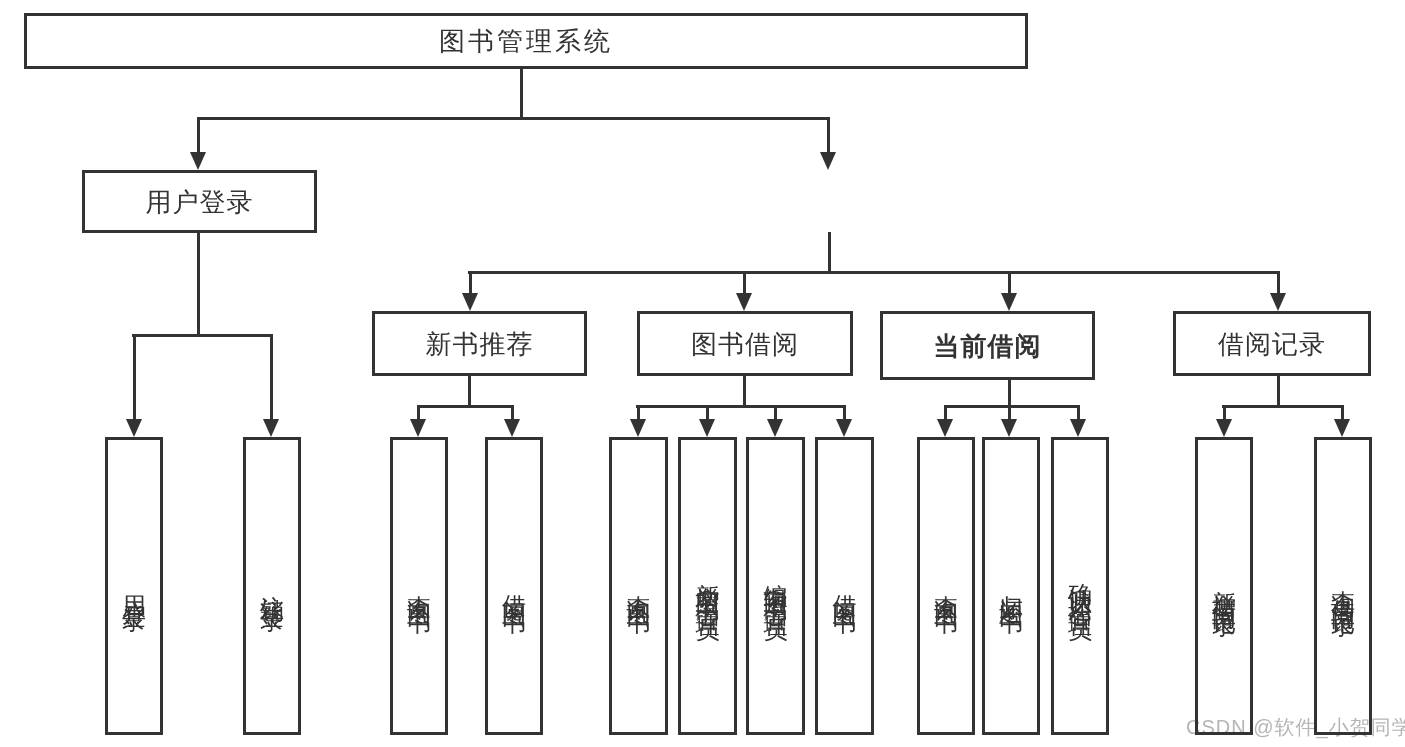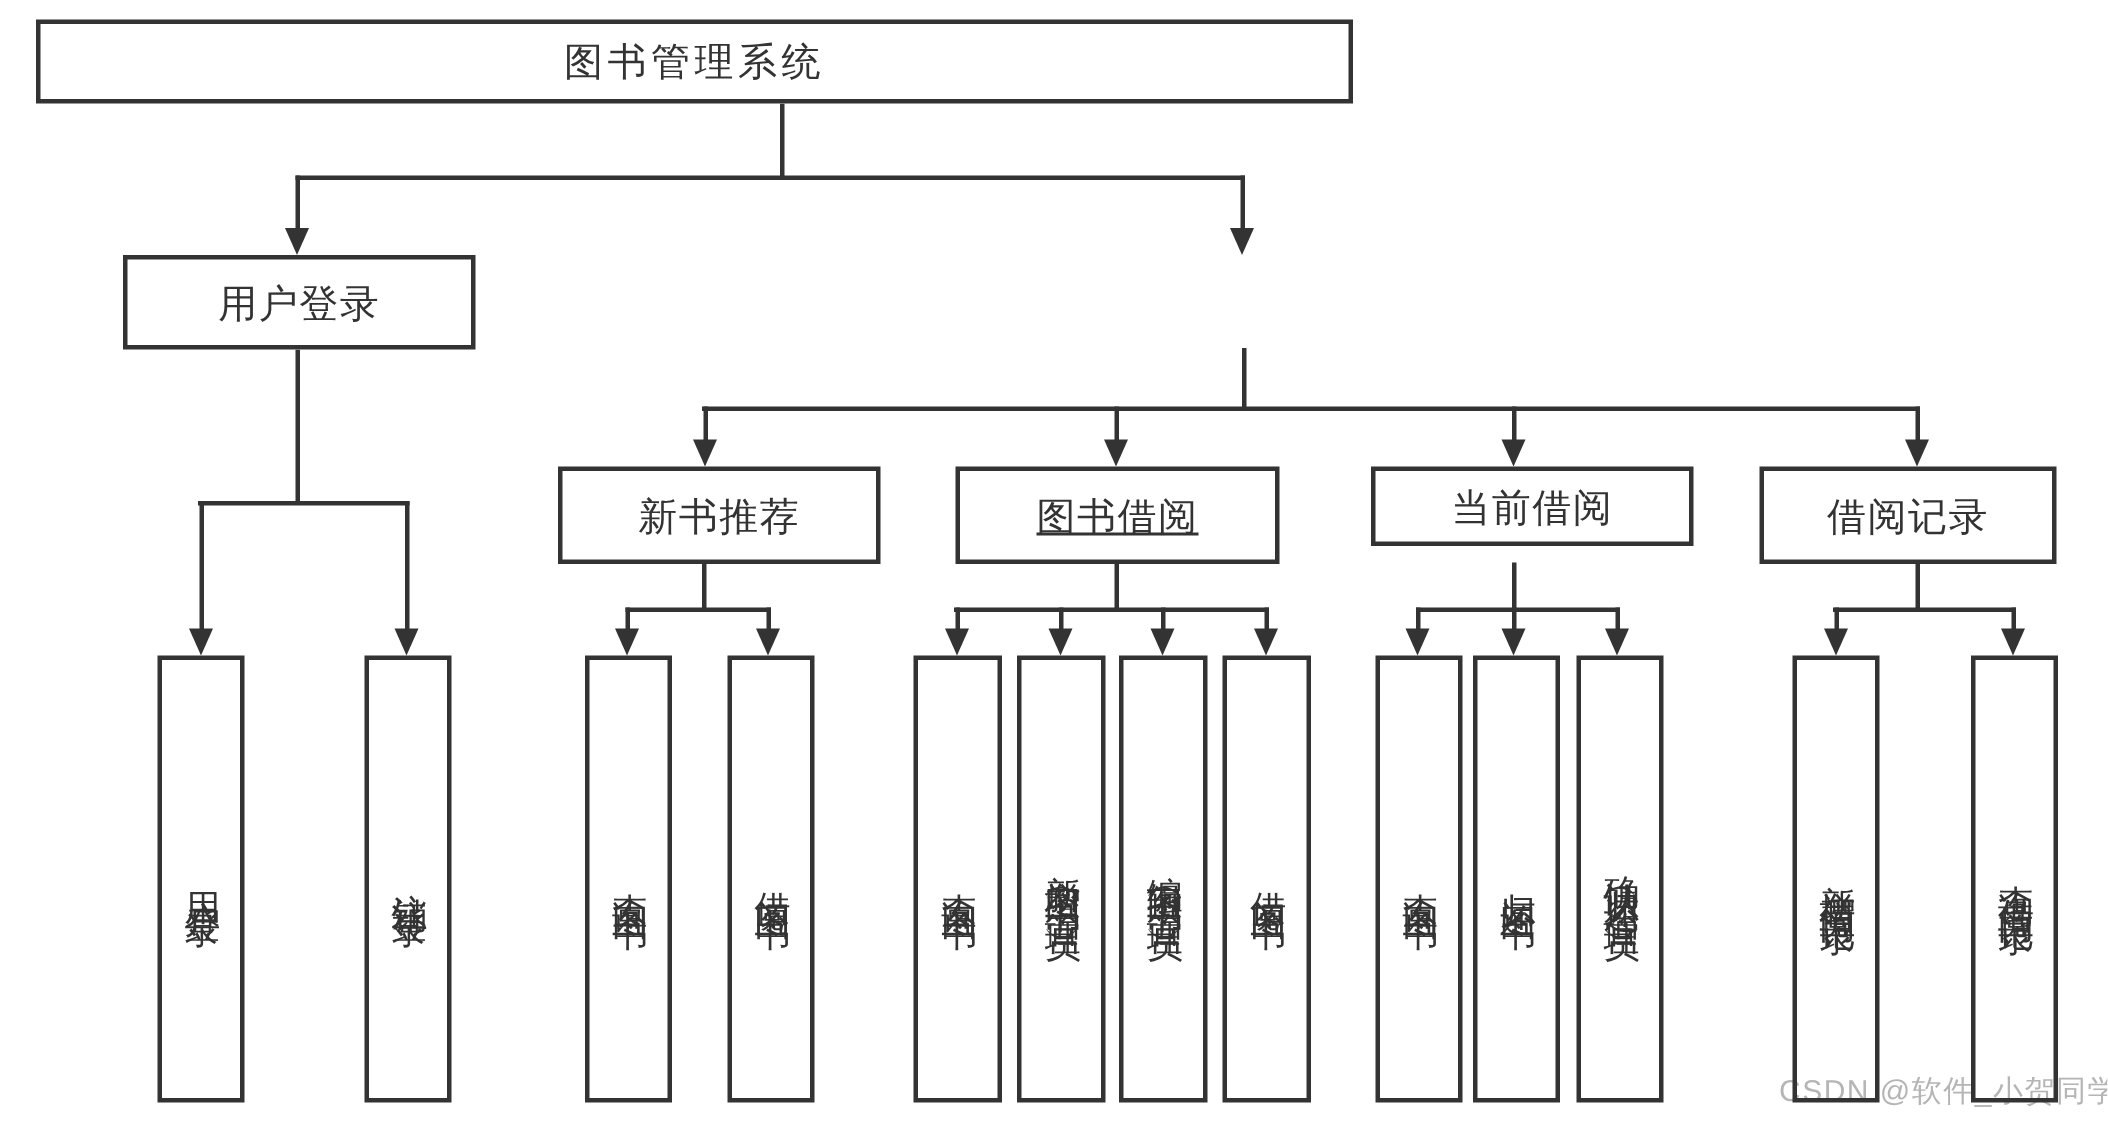--- a/index.html
+++ b/index.html
@@ -94,27 +94,27 @@
       <div class="arrow" style="left: 699px; top: 419px;"></div>
       <div class="arrow" style="left: 767px; top: 419px;"></div>
       <div class="arrow" style="left: 836px; top: 419px;"></div>
       <div class="arrow" style="left: 937px; top: 419px;"></div>
       <div class="arrow" style="left: 1001px; top: 419px;"></div>
       <div class="arrow" style="left: 1070px; top: 419px;"></div>
       <div class="arrow" style="left: 1216px; top: 419px;"></div>
       <div class="arrow" style="left: 1334px; top: 419px;"></div>
     </div>
 
-  <div class="box rootbox" style="left:24px;top:13px;width:878px;height:56px;">图书管理系统</div>
+  <div class="box rootbox" style="left:24px;top:13px;width:1004px;height:56px;">图书管理系统</div>
 
   <div class="box" style="left:82px;top:170px;width:235px;height:63px;">用户登录</div>
 
   <div class="box" style="left:362px;top:311px;width:215px;height:65px;margin-left:10px;">新书推荐</div>
-  <div class="box" style="left:637px;top:311px;width:216px;height:65px;text-decoration:underline;">图书借阅</div>
-  <div class="box" style="left:914px;top:311px;width:215px;height:53px;">当前借阅</div>
+  <div class="box" style="left:637px;top:311px;width:216px;height:65px;">图书借阅</div>
+  <div class="box" style="left:880px;top:311px;width:215px;height:69px;font-weight:bold;">当前借阅</div>
   <div class="box" style="left:1173px;top:311px;width:198px;height:65px;text-align:right;">借阅记录</div>
 
   <div class="box vbox" style="left:105px;top:437px;width:58px;height:298px;">用户登录</div>
   <div class="box vbox" style="left:243px;top:437px;width:58px;height:298px;">注销登录</div>
 
   <div class="box vbox" style="left:390px;top:437px;width:58px;height:298px;">查询图书</div>
   <div class="box vbox" style="left:485px;top:437px;width:58px;height:298px;">借阅图书</div>
 
   <div class="box vbox" style="left:609px;top:437px;width:59px;height:298px;">查询图书</div>
   <div class="box vbox" style="left:678px;top:437px;width:59px;height:298px;">新增图书（管理员）</div>

